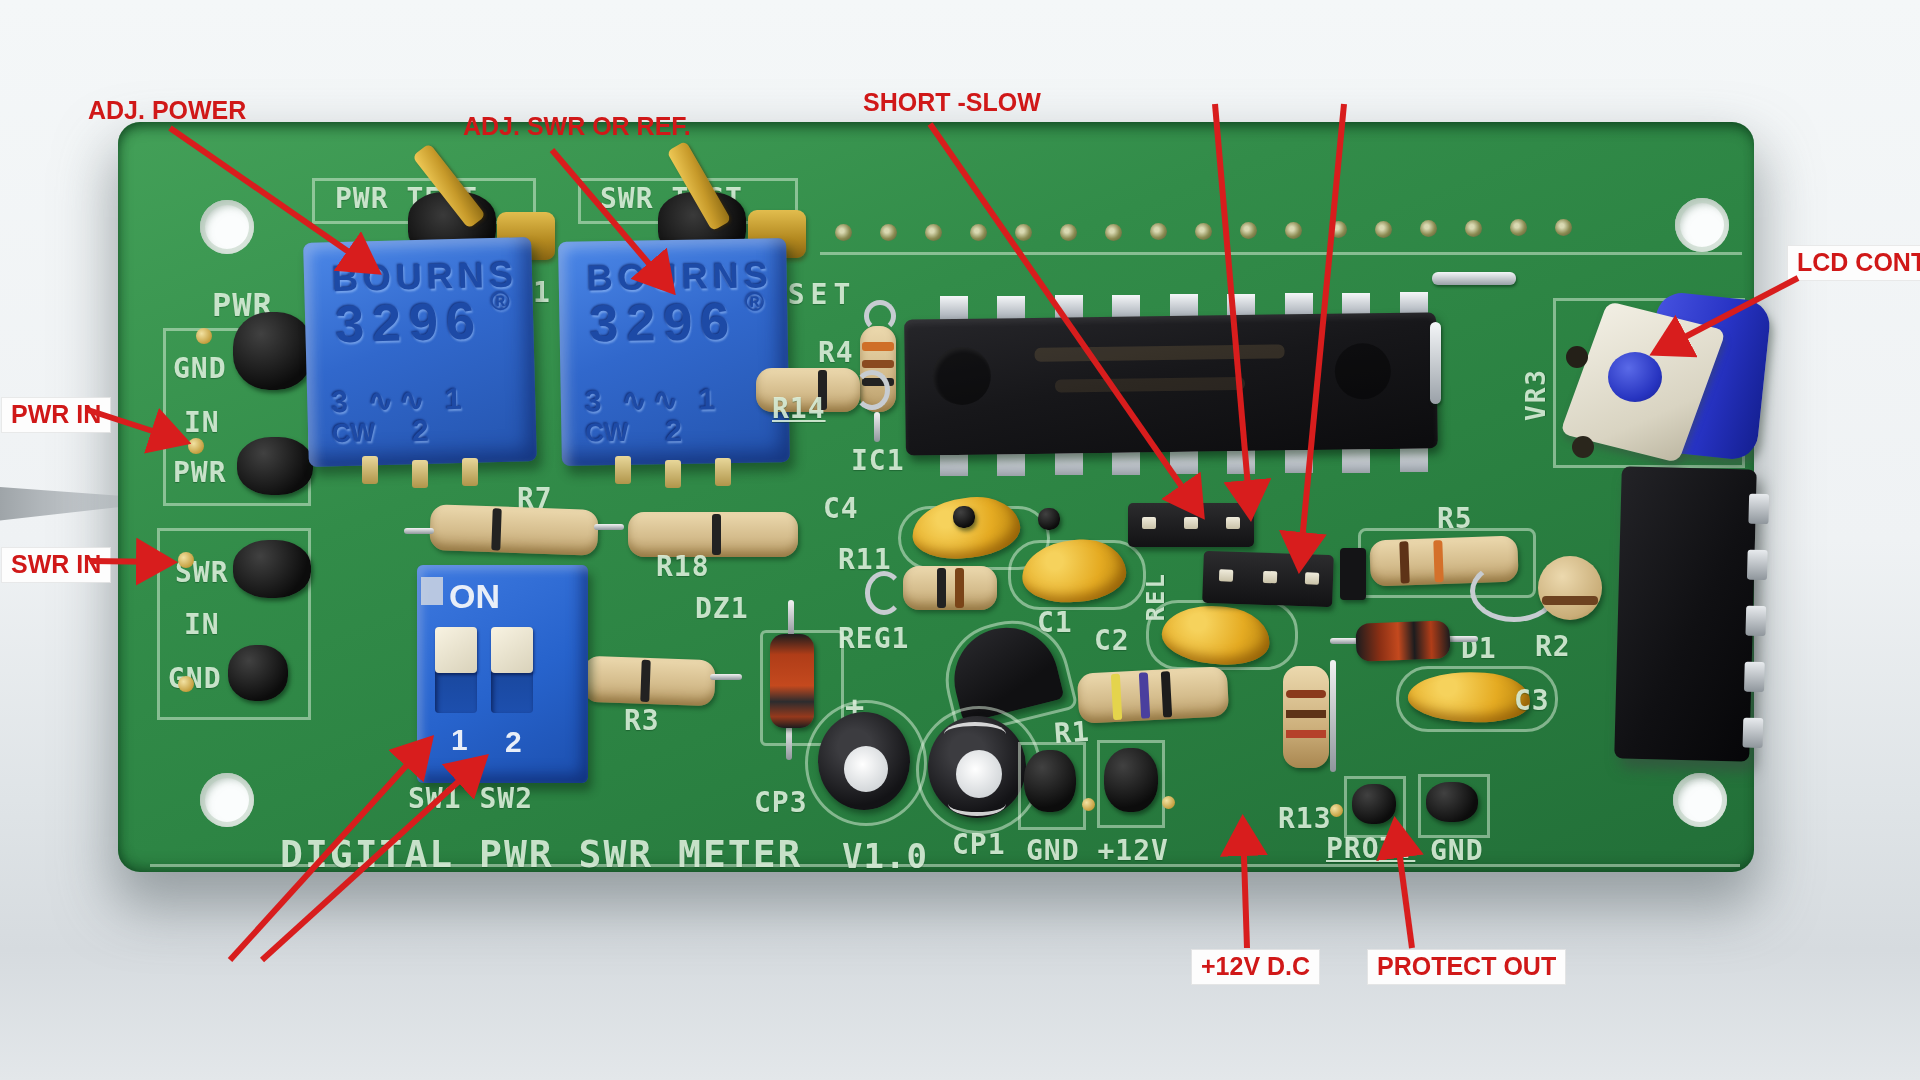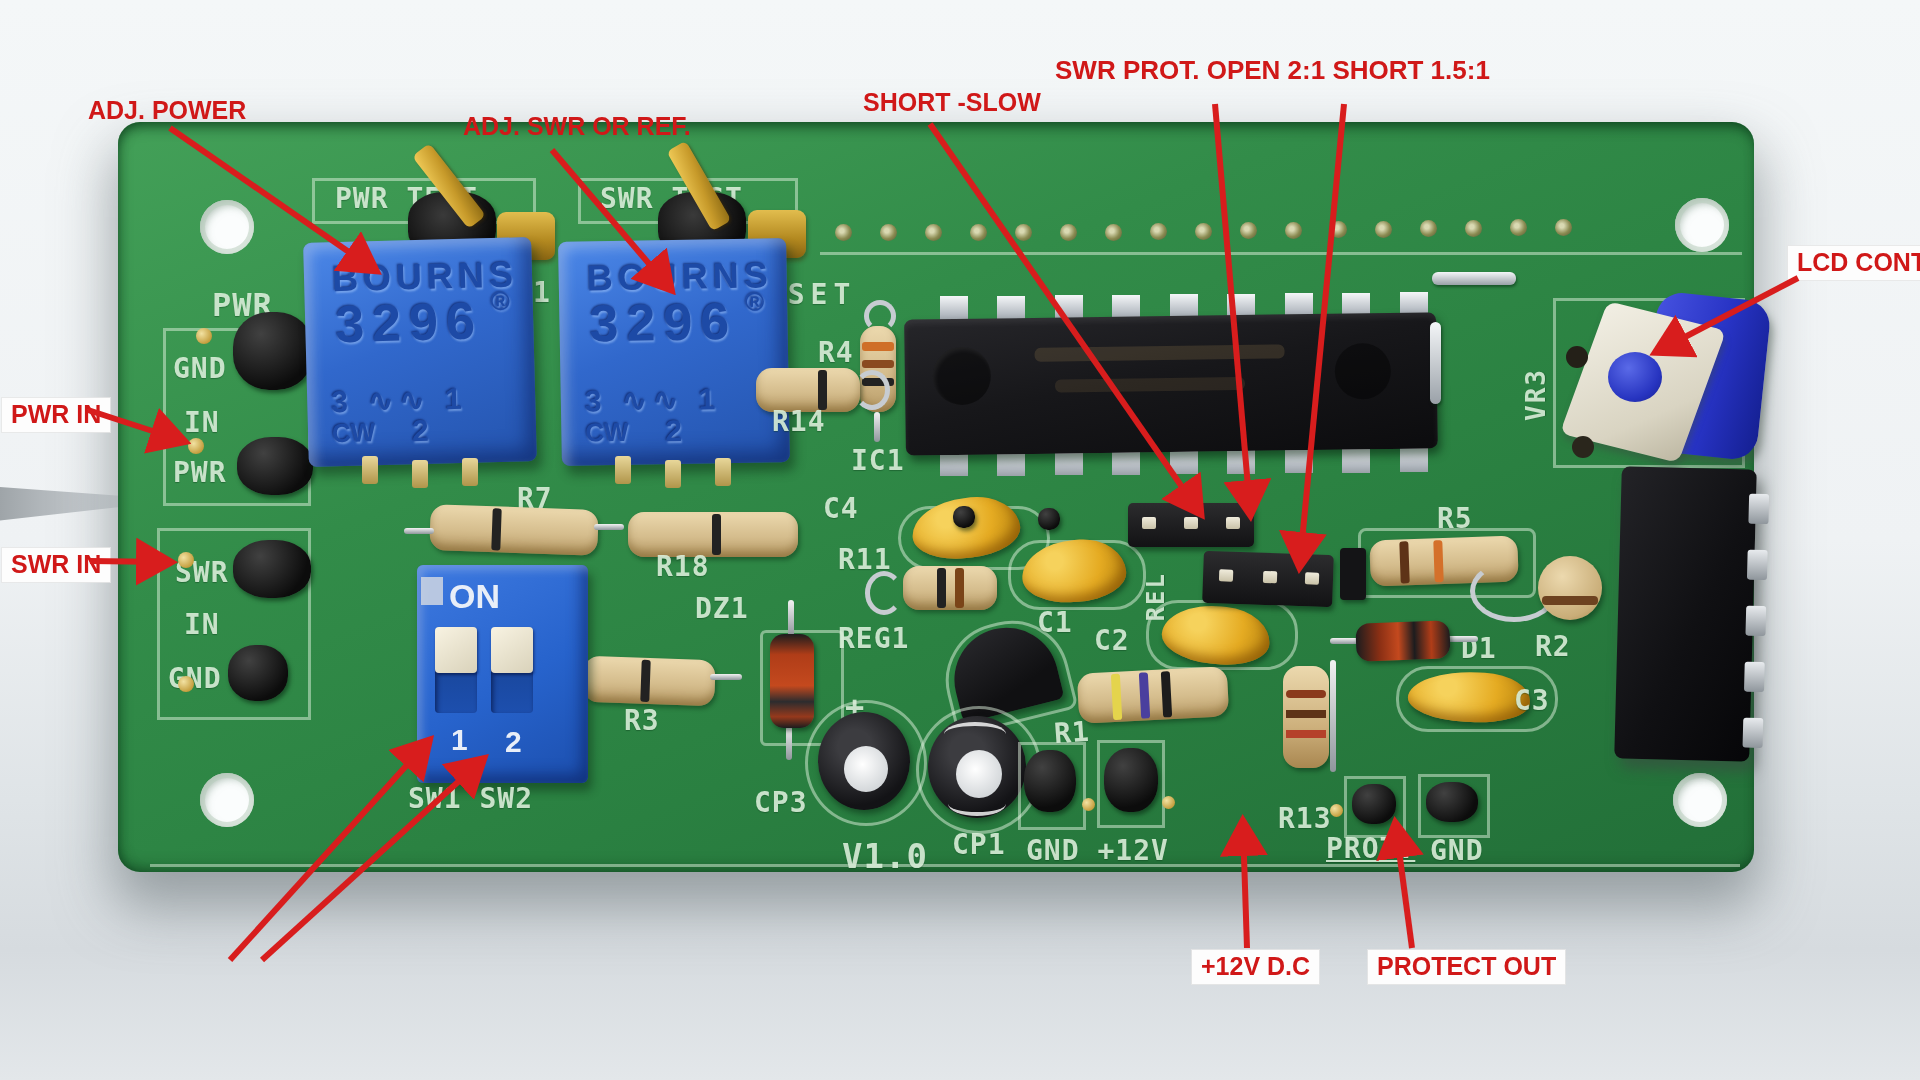--- a/index.html
+++ b/index.html
@@ -205,21 +205,21 @@
     <div class="band" style="left:2px;right:2px;top:16px;bottom:auto;width:auto;height:9px;background:#cf6f28;"></div>
     <div class="band" style="left:2px;right:2px;top:34px;bottom:auto;width:auto;height:8px;background:#8a4a20;"></div>
     <div class="band" style="left:2px;right:2px;top:52px;bottom:auto;width:auto;height:8px;background:#222;"></div>
   </div>
   <div class="lead" style="left:874px;top:412px;width:6px;height:30px;"></div>
 
   <div class="resistor" style="left:756px;top:368px;width:104px;height:44px;">
     <div class="band" style="left:62px;background:#222;"></div>
   </div>
   <div class="loop" style="left:852px;top:372px;width:30px;height:26px;transform:rotate(90deg);"></div>
-  <div class="silk" style="left:772px;top:405px;">R14</div>
+  <div class="silk" style="left:772px;top:392px;text-decoration:underline;">R14</div>
 
   <div class="wire" style="left:1432px;top:272px;width:84px;height:13px;"></div>
   <div class="wire" style="left:1430px;top:322px;width:11px;height:82px;"></div>
 
   <div class="silk" style="left:823px;top:492px;">C4</div>
   <div class="silk-oval" style="left:898px;top:506px;width:146px;height:58px;"></div>
   <div class="cap-y" style="left:912px;top:498px;width:108px;height:60px;transform:rotate(-6deg);"></div>
   <div class="silk" style="left:838px;top:543px;">R11</div>
   <div class="loop" style="left:862px;top:574px;width:34px;height:28px;transform:rotate(-90deg);"></div>
   <div class="resistor" style="left:903px;top:566px;width:94px;height:44px;">
@@ -369,26 +369,26 @@
   <div style="position:absolute;left:1572px;top:436px;width:22px;height:22px;border-radius:50%;background:#2a261c;"></div>
 
   <div class="conn">
     <div class="conn-pin" style="top:24px;"></div>
     <div class="conn-pin" style="top:80px;"></div>
     <div class="conn-pin" style="top:136px;"></div>
     <div class="conn-pin" style="top:192px;"></div>
     <div class="conn-pin" style="top:248px;"></div>
   </div>
 
+  <div class="silk" style="left:280px;top:832px;font-size:38px;letter-spacing:2px;">DIGITAL PWR SWR METER</div>
   <div class="silk" style="left:842px;top:836px;font-size:34px;">V1.0</div>
 
   <div class="red-label" style="left:88px;top:96px;">ADJ. POWER</div>
   <div class="red-label" style="left:463px;top:112px;">ADJ. SWR OR REF.</div>
   <div class="red-label" style="left:863px;top:88px;">SHORT -SLOW</div>
-  <div class="red-label" style="left:1055px;top:55px;font-size:26px;">SWR PROT. OPEN 2:1  SHORT 1.5:1</div>
   <div class="red-label boxed" style="left:1788px;top:246px;">LCD CONT.</div>
   <div class="red-label boxed" style="left:2px;top:398px;">PWR IN</div>
   <div class="red-label boxed" style="left:2px;top:548px;">SWR IN</div>
   <div class="red-label boxed" style="left:1192px;top:950px;">+12V D.C</div>
   <div class="red-label boxed" style="left:1368px;top:950px;">PROTECT OUT</div>
 
   <svg class="arrows" viewBox="0 0 1920 1080">
     <defs>
       <marker id="ah" markerWidth="7" markerHeight="8" refX="5" refY="4" orient="auto">
         <path d="M0,0 L7,4 L0,8 z" fill="#d81d1d"></path>

